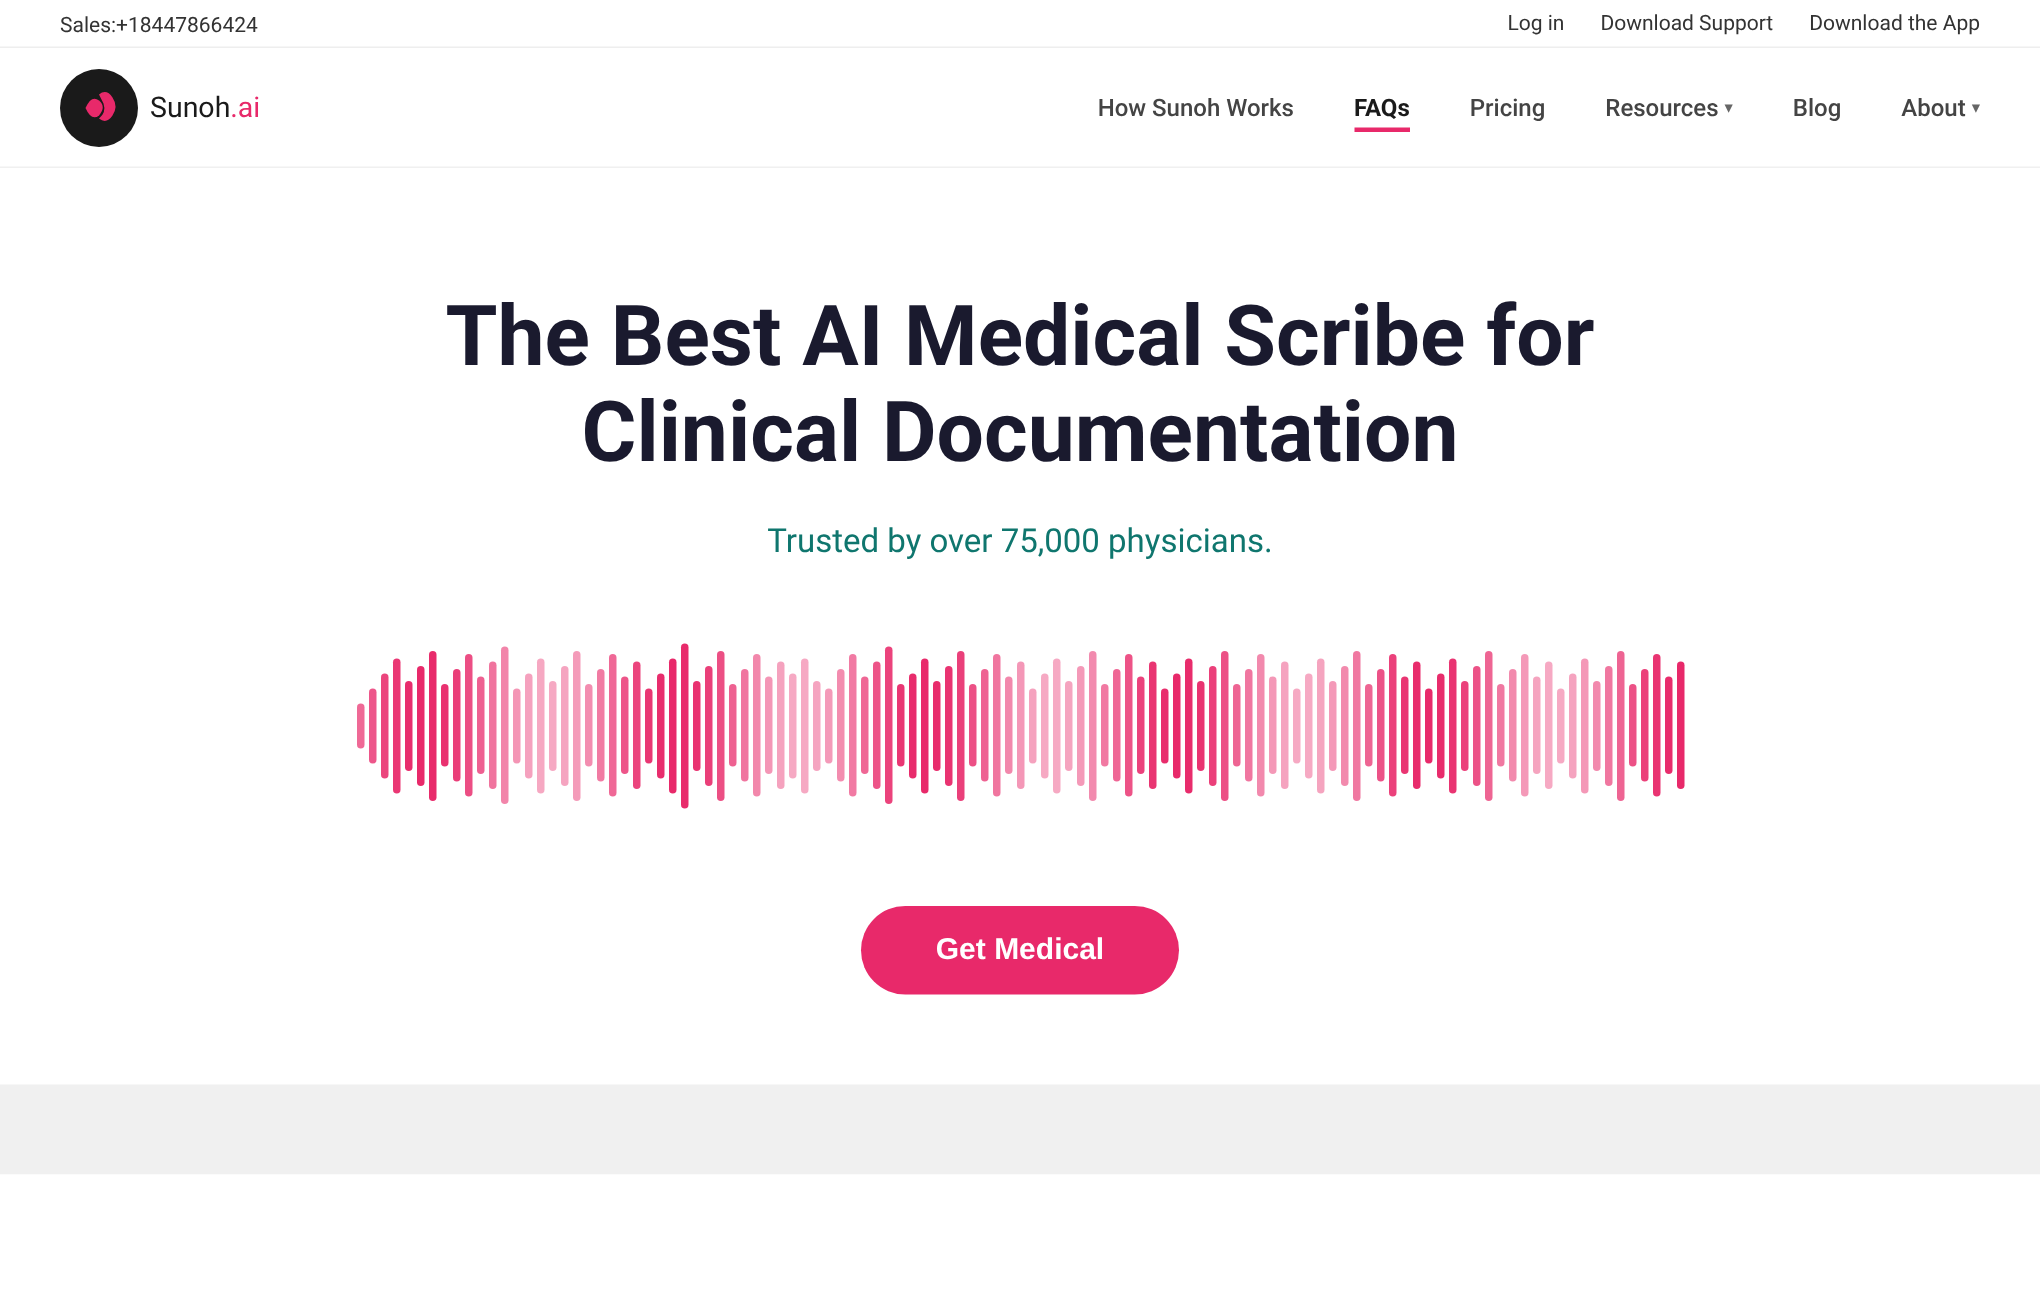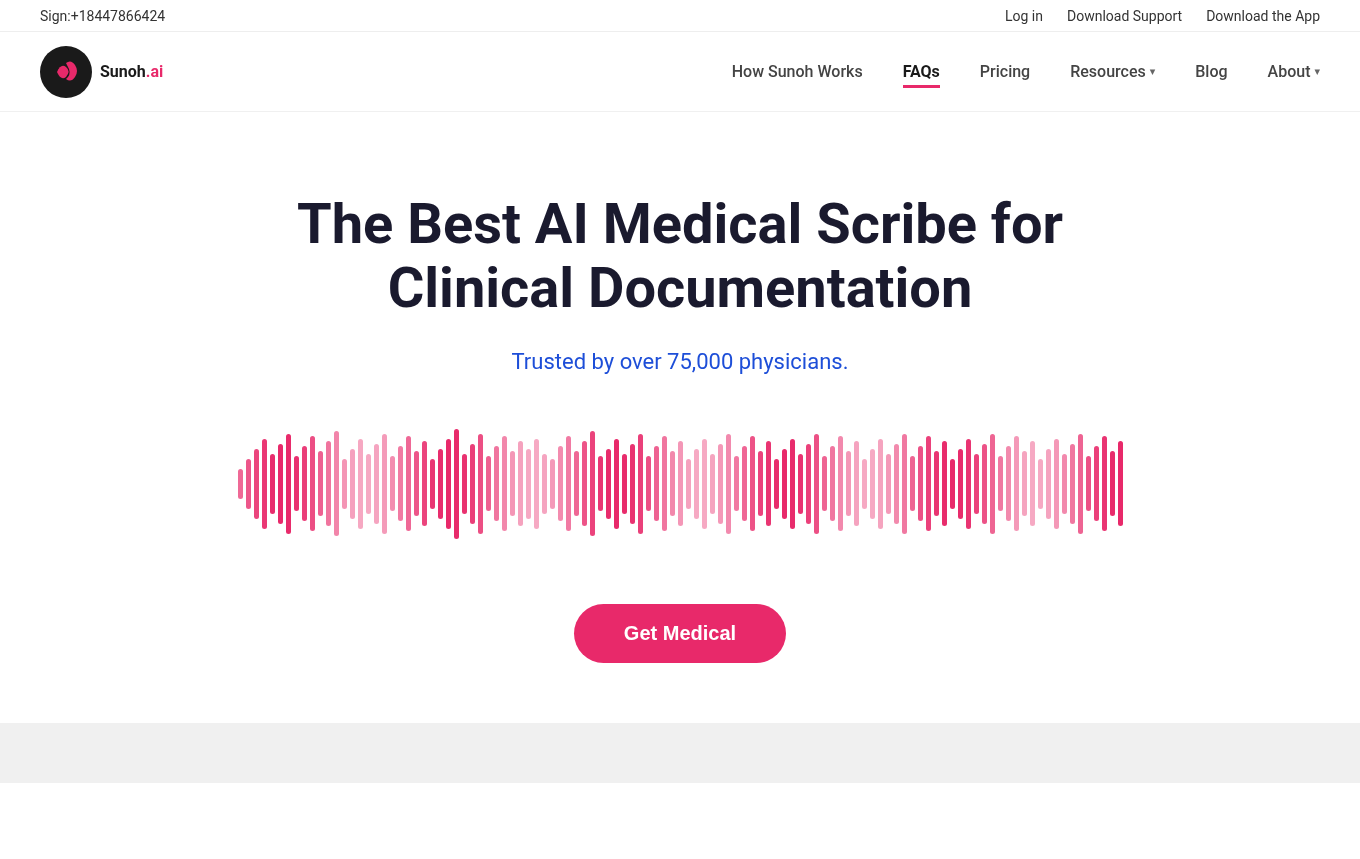--- a/index.html
+++ b/index.html
@@ -50,22 +50,22 @@
     .logo-icon {
       width: 52px;
       height: 52px;
       background: #1a1a1a;
       border-radius: 50%;
       display: flex;
       align-items: center;
       justify-content: center;
     }
     .logo-text {
-      font-size: 16px;
-      font-weight: 700;
+      font-size: 19px;
+      font-weight: 400;
       color: #e8296a;
     }
     .logo-text span {
       color: #1a1a1a;
     }
     .nav-links {
       display: flex;
       align-items: center;
       gap: 40px;
       list-style: none;
@@ -115,21 +115,21 @@
     .hero-title {
       font-size: 56px;
       font-weight: 700;
       color: #1a1a2e;
       line-height: 1.15;
       max-width: 900px;
       margin-bottom: 28px;
     }
     .hero-subtitle {
       font-size: 22px;
-      color: #1d4ed8;
+      color: #0f766e;
       margin-bottom: 50px;
     }
 
     
     .waveform {
       display: flex;
       align-items: center;
       gap: 3px;
       height: 120px;
       margin-bottom: 60px;
@@ -158,21 +158,21 @@
       background: #f0f0f0;
       height: 60px;
       margin-top: auto;
     }
   </style>
 </head>
 <body>
 
 <div class="top-bar">
   <div class="top-bar-left">
-    <a href="#">Sign:+18447866424</a>
+    <a href="#">Sales:+18447866424</a>
   </div>
   <div class="top-bar-right">
     <a href="#">Log in</a>
     <a href="#">Download Support</a>
     <a href="#">Download the App</a>
   </div>
 </div>
 
 <nav class="navbar">
   <a class="logo" href="#">

